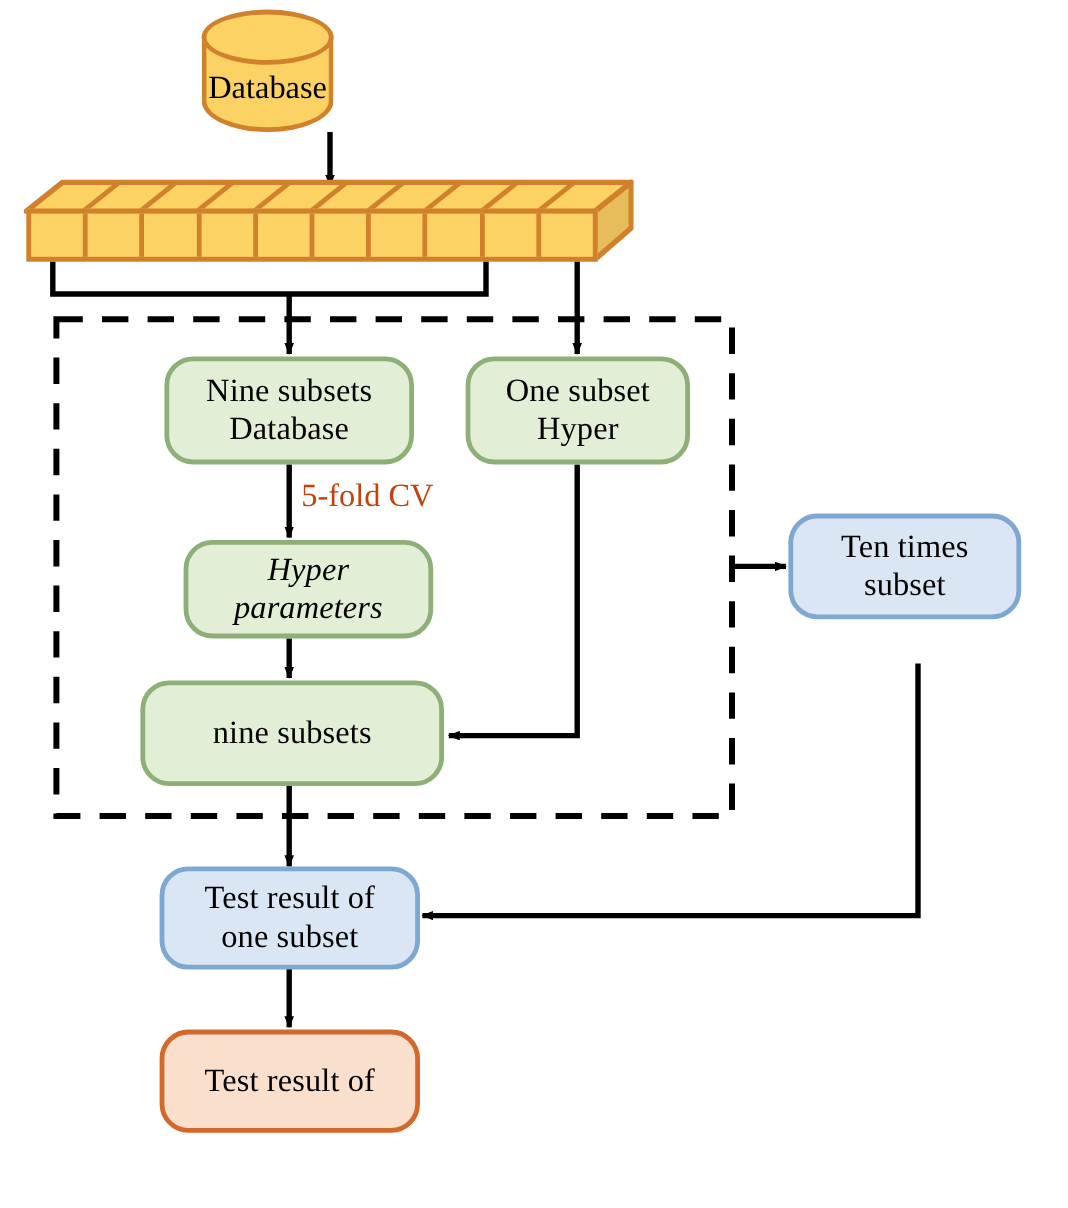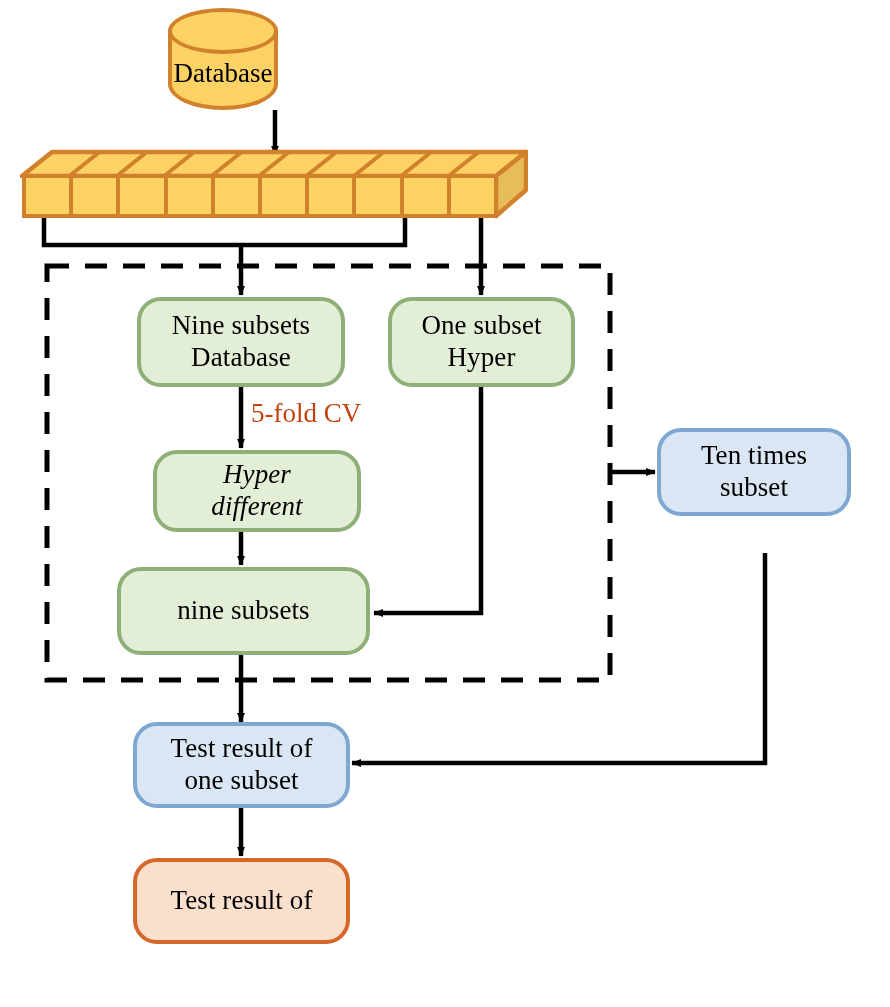--- a/index.html
+++ b/index.html
@@ -194,21 +194,21 @@
     </span>
   </div>
 
   <div class="label-text" style="left:251px; top:398px;">
     <span>5-fold CV</span>
   </div>
 
   <div class="node node-green" style="left:153px; top:450px; width:208px; height:82px;font-style:italic;">
     <span class="lines">
       <span>Hyper</span>
-      <span>different</span>
+      <span>parameters</span>
     </span>
   </div>
 
   <div class="node node-green" style="left:117px; top:567px; width:253px; height:88px;">
     <span class="lines">
       <span>nine subsets</span>
     </span>
   </div>
 
   <div class="node node-blue" style="left:657px; top:428px; width:194px; height:88px;">

